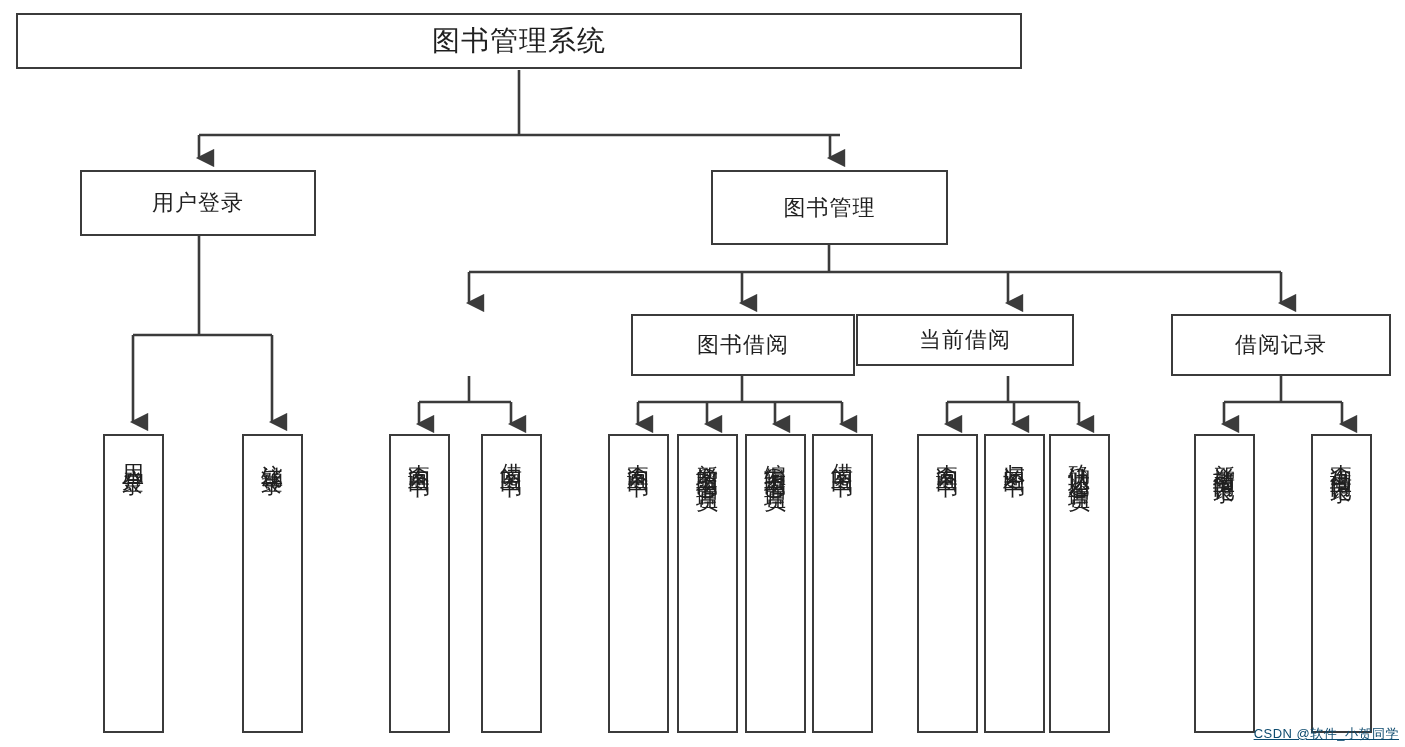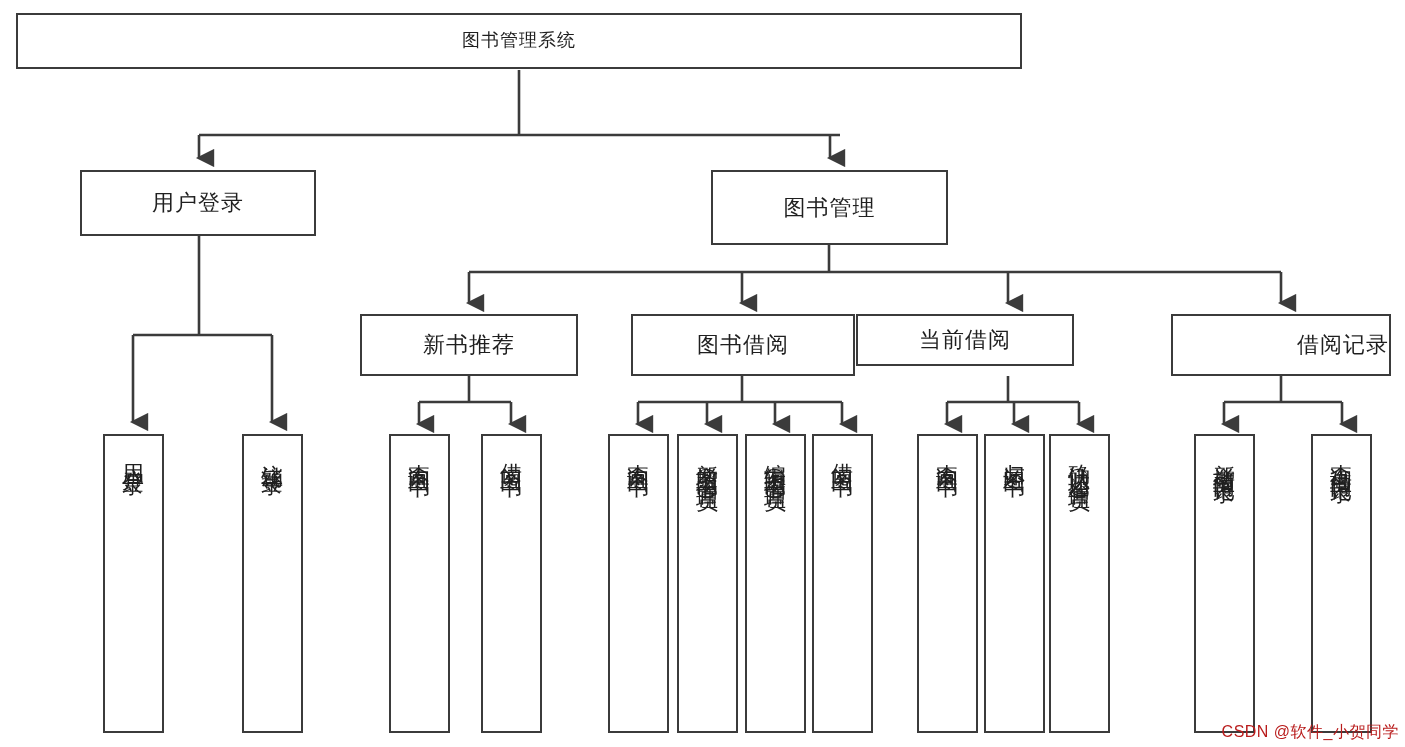--- a/index.html
+++ b/index.html
@@ -23,43 +23,44 @@
     display:block;
     text-align:center;
     line-height:1.18;
     white-space:pre-wrap;
   }
   
   .node.h .label{
     font-size:22px;
     letter-spacing:1px;
   }
-  .node.root .label{font-size:18px;letter-spacing:1px;}
+  .node.root .label{font-size:28px;letter-spacing:1px;}
   
   .node.v{
     align-items:flex-start;
     justify-content:center;
     padding-top:10px;
   }
   .node.v .label{
     writing-mode:vertical-rl;
     text-orientation:upright;
     font-size:22px;
     line-height:1.05;
     letter-spacing:4px;
   }
   #watermark{
     position:absolute;
     right:6px;
     bottom:4px;
-    font-size:16px;
-    color:#b91c1c;
+    font-size:13px;
+    color:#0c4a6e;
     letter-spacing:0.5px;
     white-space:nowrap;
     pointer-events:none;
+    text-decoration:underline;
   }
 </style>
 </head>
 <body>
 
 <div id="diagram-root">
 
   <svg id="edges" viewBox="0 0 1405 747" xmlns="http://www.w3.org/2000/svg">
     <defs>
       <marker id="arrow" viewBox="0 0 12 12" refX="6" refY="10" markerWidth="7" markerHeight="9" orient="auto-start-reverse">
@@ -114,30 +115,27 @@
     <span class="label">图书管理系统</span>
   </div>
 
   <div class="node h" style="left:80px;top:170px;width:236px;height:66px;">
     <span class="label">用户登录</span>
   </div>
   <div class="node h" style="left:711px;top:170px;width:237px;height:75px;">
     <span class="label">图书管理</span>
   </div>
 
-  <div class="node h" style="left:360px;top:314px;width:218px;height:62px;">
-    <span class="label">新书推荐</span>
-  </div>
   <div class="node h" style="left:631px;top:314px;width:224px;height:62px;align-items:center;">
     <span class="label">图书借阅</span>
   </div>
   <div class="node h" style="left:856px;top:314px;width:218px;height:52px;">
     <span class="label">当前借阅</span>
   </div>
-  <div class="node h" style="left:1171px;top:314px;width:220px;height:62px;justify-content:flex-end;">
+  <div class="node h" style="left:1171px;top:314px;width:220px;height:62px;">
     <span class="label">借阅记录</span>
   </div>
 
   <div class="node v" style="left:103px;top:434px;width:61px;height:299px;">
     <span class="label">用户登录</span>
   </div>
   <div class="node v" style="left:242px;top:434px;width:61px;height:299px;">
     <span class="label">注销登录</span>
   </div>
 

